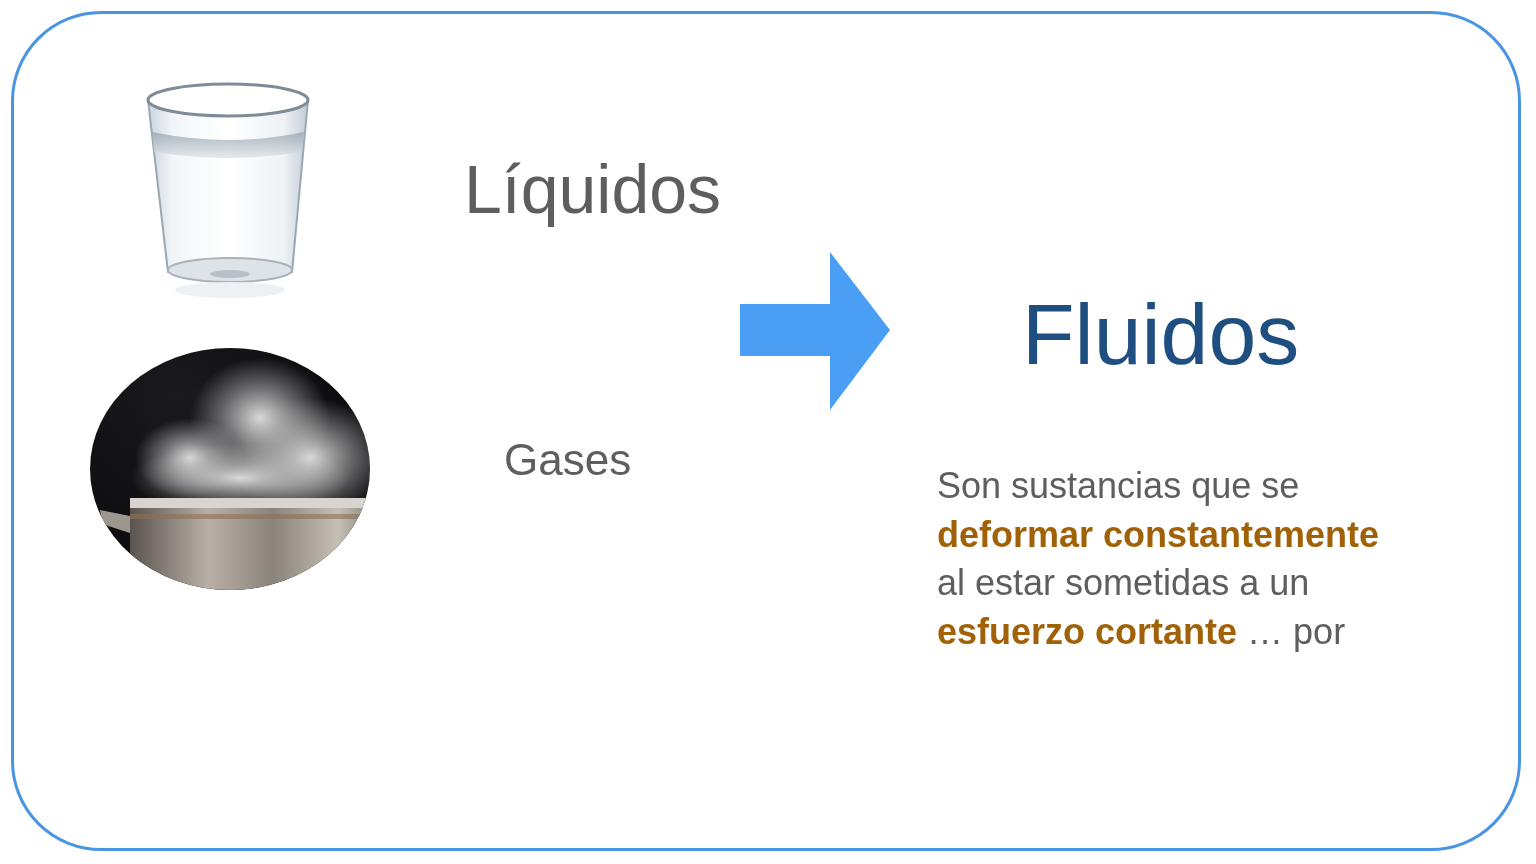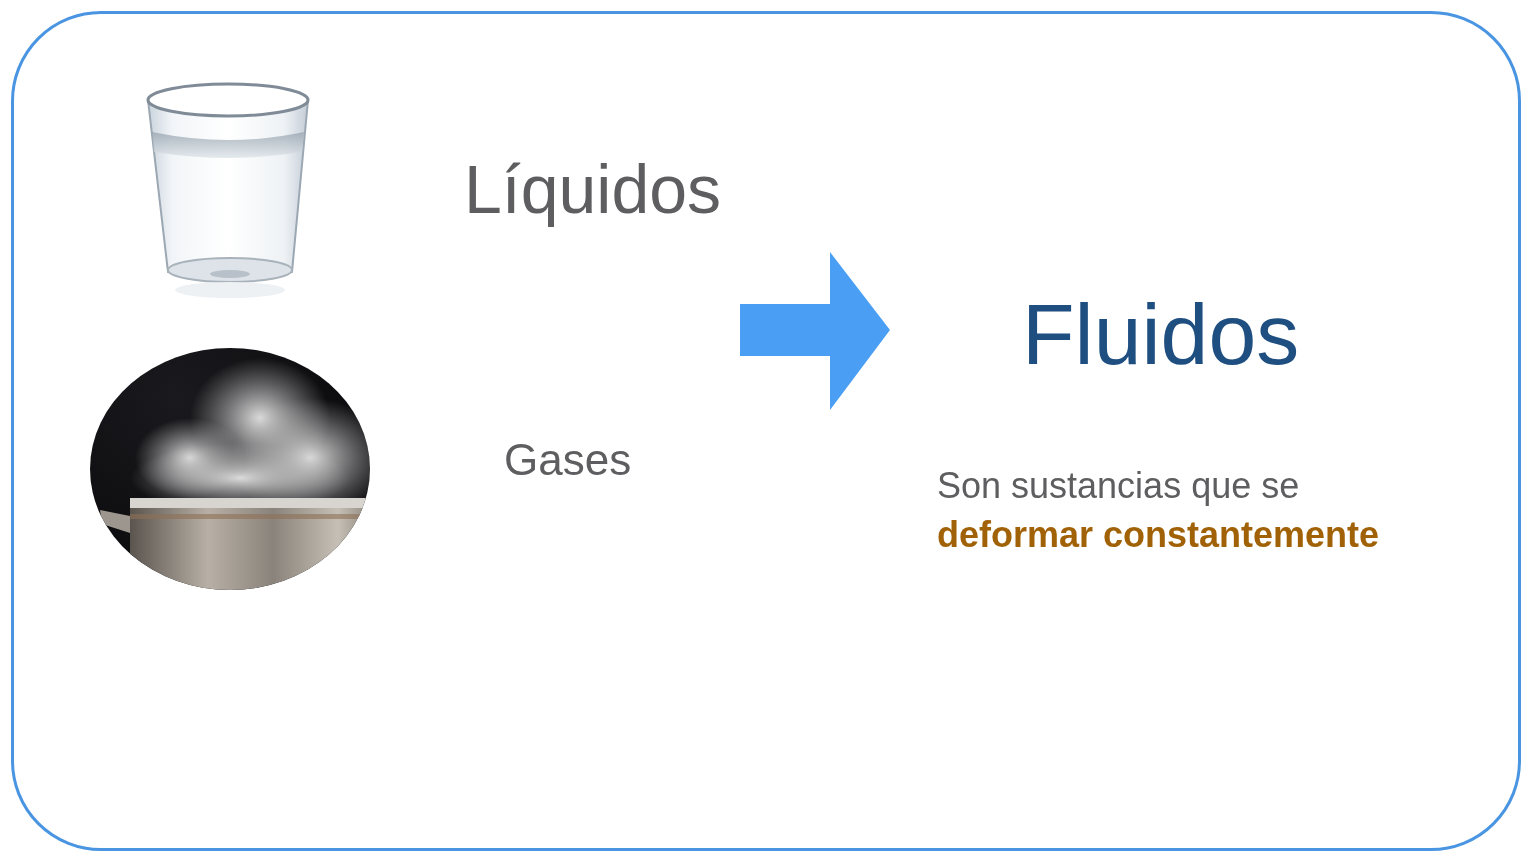--- a/index.html
+++ b/index.html
@@ -100,14 +100,16 @@
   <svg width="154" height="162" viewBox="0 0 154 162">
     <polygon points="2,54 92,54 92,2 152,80 92,160 92,106 2,106" fill="#4a9ff5"></polygon>
   </svg>
 </div>
 
 <div class="fluidos">Fluidos</div>
 
 <div class="desc">
   <span class="line">Son sustancias que se</span>
   <span class="line"><b>deformar constantemente</b></span>
+  <span class="line">al estar sometidas a un</span>
+  <span class="line"><b>esfuerzo cortante</b><span> … por</span></span>
   <span class="gap"></span>
 </div>
 
 </body></html>

